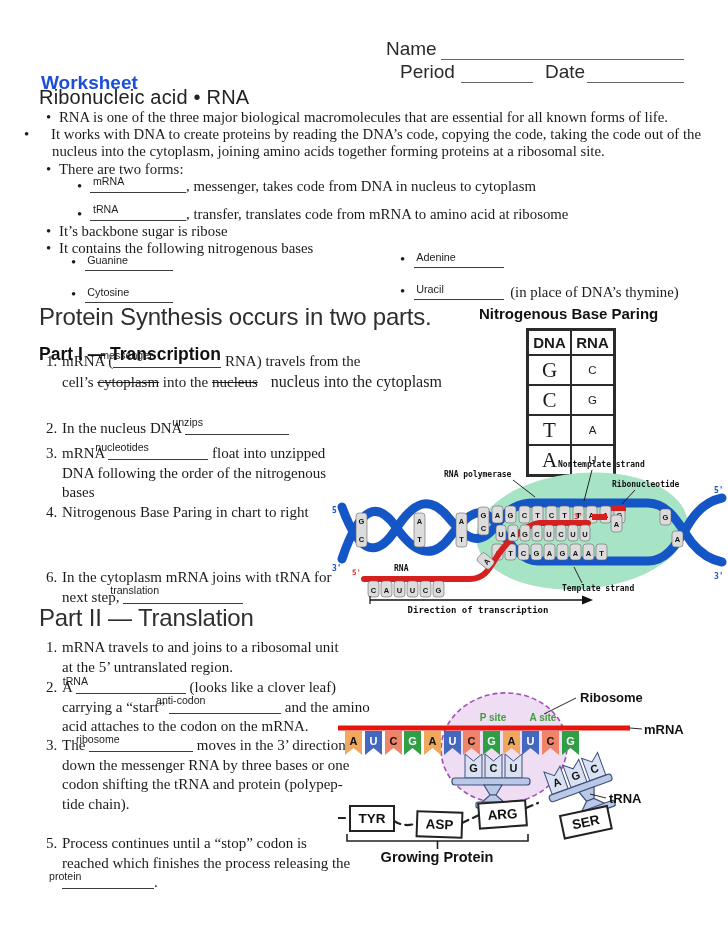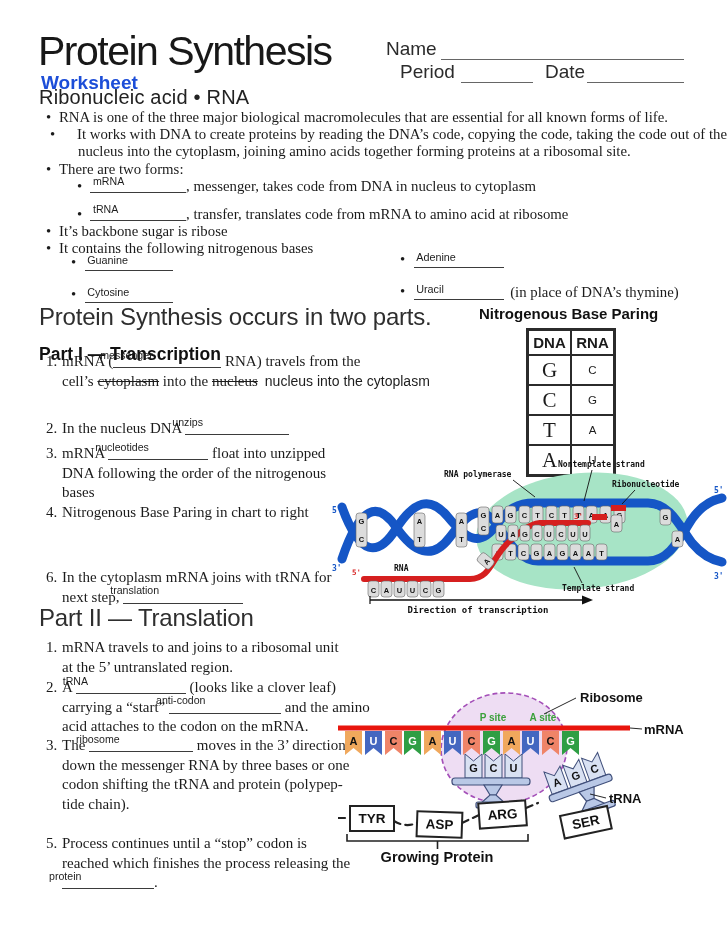--- a/index.html
+++ b/index.html
@@ -41,21 +41,21 @@
   .p1-head{position:absolute;left:39px;top:344px;font-family:"Liberation Sans",sans-serif;
            font-size:17.5px;font-weight:bold;color:#111;white-space:nowrap}
   .p2-head{position:absolute;left:39px;top:604px;font-family:"Liberation Sans",sans-serif;
            font-size:24px;color:#2e2e2e;letter-spacing:-.2px;white-space:nowrap}
 
   
   .item{position:absolute;left:46px;white-space:nowrap;font-size:15px;line-height:19.5px;
         padding-left:16px;text-indent:-16px}
   .item .num{display:inline-block;width:13px;text-indent:0;margin-right:3px}
   .strike{text-decoration:line-through}
-  .corr{font-family:Liberation Sans, sans-serif;font-size:14px;margin-left:7px;color:#1d1d1d}
+  .corr{font-family:Liberation Serif, serif;font-size:16px;margin-left:13px;color:#1d1d1d}
 
   
   .pt-title{position:absolute;left:479px;top:305px;font-family:"Liberation Sans",sans-serif;
             font-size:15px;font-weight:bold;color:#111;white-space:nowrap}
   .ptable{position:absolute;left:526px;top:328px;border:2px solid #2b2b2b;
           display:grid;grid-template-columns:43px 43px;background:#fff}
   .ptable .cell{border:1px solid #2b2b2b;display:flex;align-items:center;justify-content:center}
   .ptable .hd{height:23px;font-family:"Liberation Sans",sans-serif;font-weight:bold;font-size:15px}
   .ptable .dna{height:28px;font-size:21px}
   .ptable .rna{height:28px;font-family:"Liberation Sans",sans-serif;font-size:11.5px}
@@ -76,38 +76,37 @@
   .ped{fill:#B9C8E6;stroke:#41507B;stroke-width:1.2}
   .abox{fill:#fff;stroke:#222;stroke-width:2}
   .albl{font:bold 13.5px "Liberation Sans",sans-serif;fill:#111;text-anchor:middle}
   .dash{stroke:#222;stroke-width:2.2;stroke-dasharray:7,5;stroke-linecap:round;fill:none}
 </style>
 </head>
 <body>
 
 <div class="page">
 
-  <div class="title">Protein Synthesis</div>
   <div class="hdr-row" style="top:38px">
     <span>Name</span>
     <span class="hdr-line" style="margin-left:4px"></span>
   </div>
   <div class="hdr-row" style="top:61px;left:400px;width:284px">
     <span>Period</span>
     <span class="hdr-line fixed" style="width:72px;margin-left:6px"></span>
     <span style="margin-left:12px">Date</span>
     <span class="hdr-line" style="margin-left:2px"></span>
   </div>
   <div class="worksheet">Worksheet</div>
   <div class="rna-heading">Ribonucleic acid • RNA</div>
 
   <div class="brow" style="left:46px;top:109px">
     <span class="dot">•</span><span>RNA is one of the three major biological macromolecules that are essential for all known forms of life.</span>
   </div>
-  <div class="brow hang" style="left:64px;top:126px">
+  <div class="brow hang" style="left:38px;top:126px">
     <span class="dot">•</span><span>It works with DNA to create proteins by reading the DNA’s code, copying the code, taking the code out of the</span><br>
     <span>nucleus into the cytoplasm, joining amino acids together forming proteins at a ribosomal site.</span>
   </div>
   <div class="brow" style="left:46px;top:161px">
     <span class="dot">•</span><span>There are two forms:</span>
   </div>
 
   <div class="brow" style="left:77px;top:177px">
     <span class="dot">•</span><span class="iblank" style="width:96px"><span class="ans">mRNA</span></span><span>, messenger, takes code from DNA in nucleus to cytoplasm</span>
   </div>

